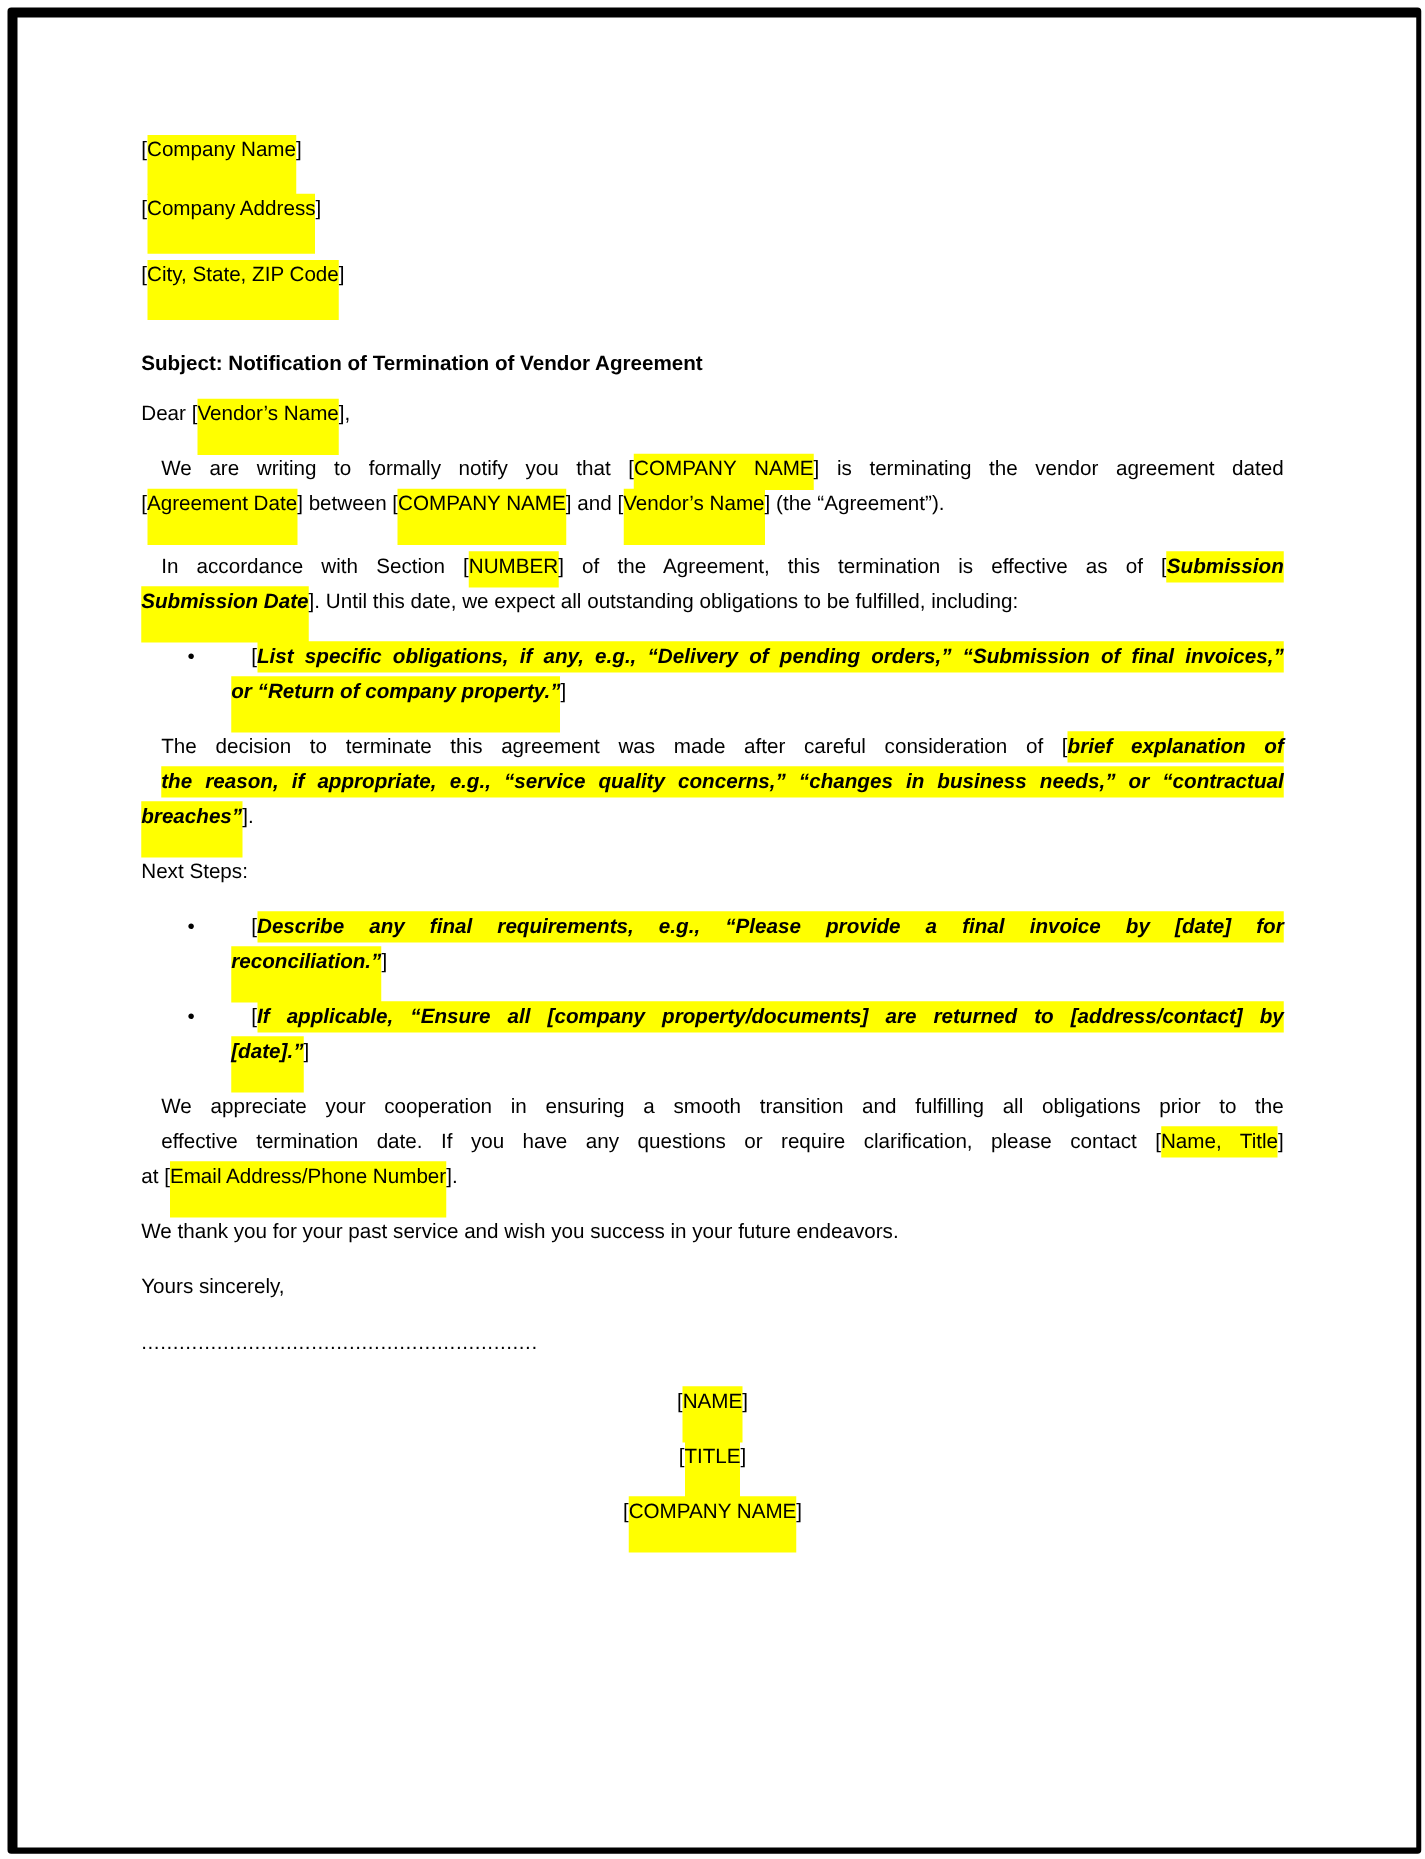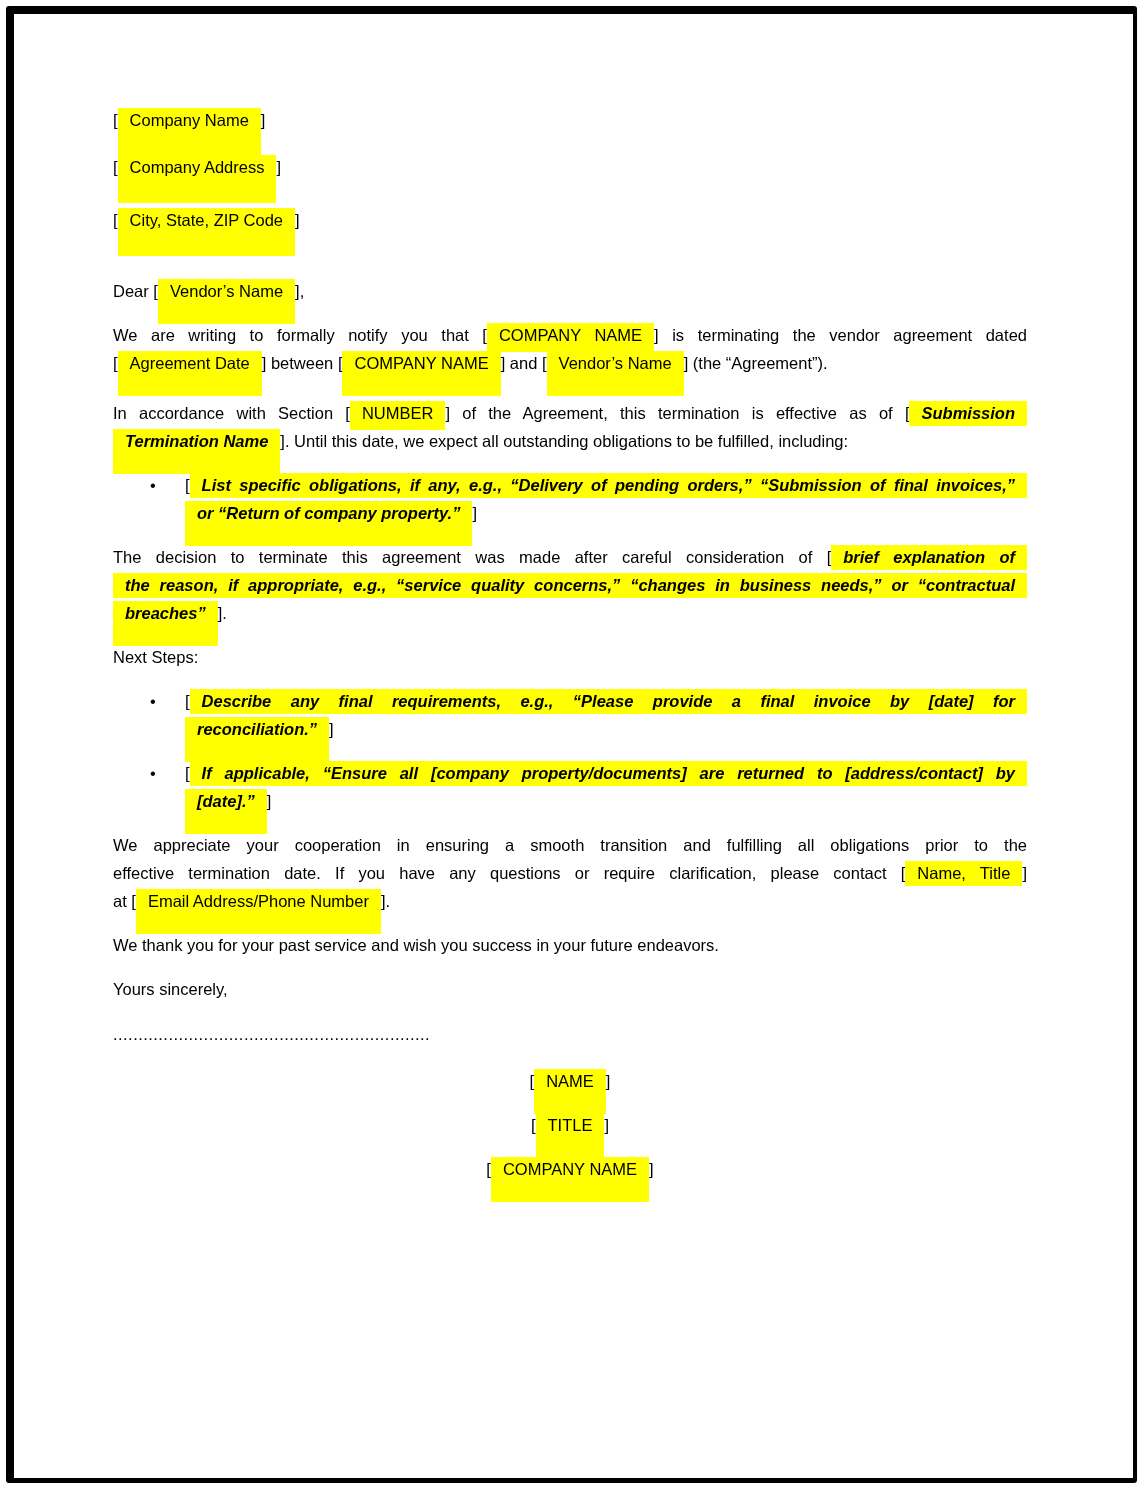--- a/index.html
+++ b/index.html
@@ -12,22 +12,22 @@
   .frame {
     position: absolute; left: 6px; top: 6px; right: 3px; bottom: 4px;
     border-style: solid; border-color: var(--border, #000000);
     border-width: 8px 4px 5px 8px; border-radius: 3px;
   }
   .content {
     position: absolute; left: 113px; right: 113px; top: 106px;
     font-size: 16.5px; line-height: 28px;
   }
   .block { margin: 0 0 16px; }
-  .line.j { text-align: justify; text-align-last: justify; }
-  .hl { background: var(--hl, #ffff00); padding: 3px 12px 4px; }
+  .line.j { text-align: justify; text-align-last: justify; margin-left: 16px; }
+  .hl { background: var(--hl, #ffff00); padding: 3px 0 4px; }
   .hl.ext { padding-bottom: 24px; }
   .hl.ext-s { padding-bottom: 8px; }
   .addr .hl.ext, .addr-last .hl.ext { padding-bottom: 27px; }
   .b { font-weight: normal; }
   .bi { font-weight: bold; font-style: italic; }
   .subject { font-weight: bold; margin-bottom: 12px; }
   .addr { margin-bottom: 19px; }
   .addr-last { margin-bottom: 43px; margin-top: 25px; }
   .p2 { margin-top: 22px; }
   .presig { margin-bottom: 17px; }
@@ -44,30 +44,33 @@
 <div class="content">
     <div class="block addr">
       <div class="line"><span>[</span><span class="hl ext">Company Name</span><span>]</span></div>
     </div>
     <div class="block addr">
       <div class="line"><span>[</span><span class="hl ext">Company Address</span><span>]</span></div>
     </div>
     <div class="block addr-last">
       <div class="line"><span>[</span><span class="hl ext">City, State, ZIP Code</span><span>]</span></div>
     </div>
+    <div class="block subject">
+      <div class="line"><span>Subject: Notification of Termination of Vendor Agreement</span></div>
+    </div>
     <div class="block">
       <div class="line"><span>Dear [</span><span class="hl ext">Vendor’s Name</span><span>],</span></div>
     </div>
     <div class="block">
       <div class="line j"><span>We are writing to formally notify you that [</span><span class="hl ext-s">COMPANY NAME</span><span>] is terminating the vendor agreement dated</span></div>
       <div class="line"><span>[</span><span class="hl ext">Agreement Date</span><span>] between [</span><span class="hl ext">COMPANY NAME</span><span>] and [</span><span class="hl ext">Vendor’s Name</span><span>] (the “</span><span class="b">Agreement</span><span>”).</span></div>
     </div>
     <div class="block p2">
       <div class="line j"><span>In accordance with Section [</span><span class="hl ext-s">NUMBER</span><span>] of the Agreement, this termination is effective as of [</span><span class="hl bi">Submission</span></div>
-      <div class="line"><span class="hl ext bi">Termination Name</span><span>]. Until this date, we expect all outstanding obligations to be fulfilled, including:</span></div>
+      <div class="line"><span class="hl ext bi">Submission Date</span><span>]. Until this date, we expect all outstanding obligations to be fulfilled, including:</span></div>
     </div>
     <div class="block bullet-block">
       <span class="marker">•</span>
       <div class="btxt">
         <div class="line j"><span>[</span><span class="hl bi">List specific obligations, if any, e.g., “Delivery of pending orders,” “Submission of final invoices,”</span></div>
         <div class="line"><span class="hl ext bi">or “Return of company property.”</span><span>]</span></div>
       </div>
     </div>
     <div class="block">
       <div class="line j"><span>The decision to terminate this agreement was made after careful consideration of [</span><span class="hl bi">brief explanation of</span></div>

